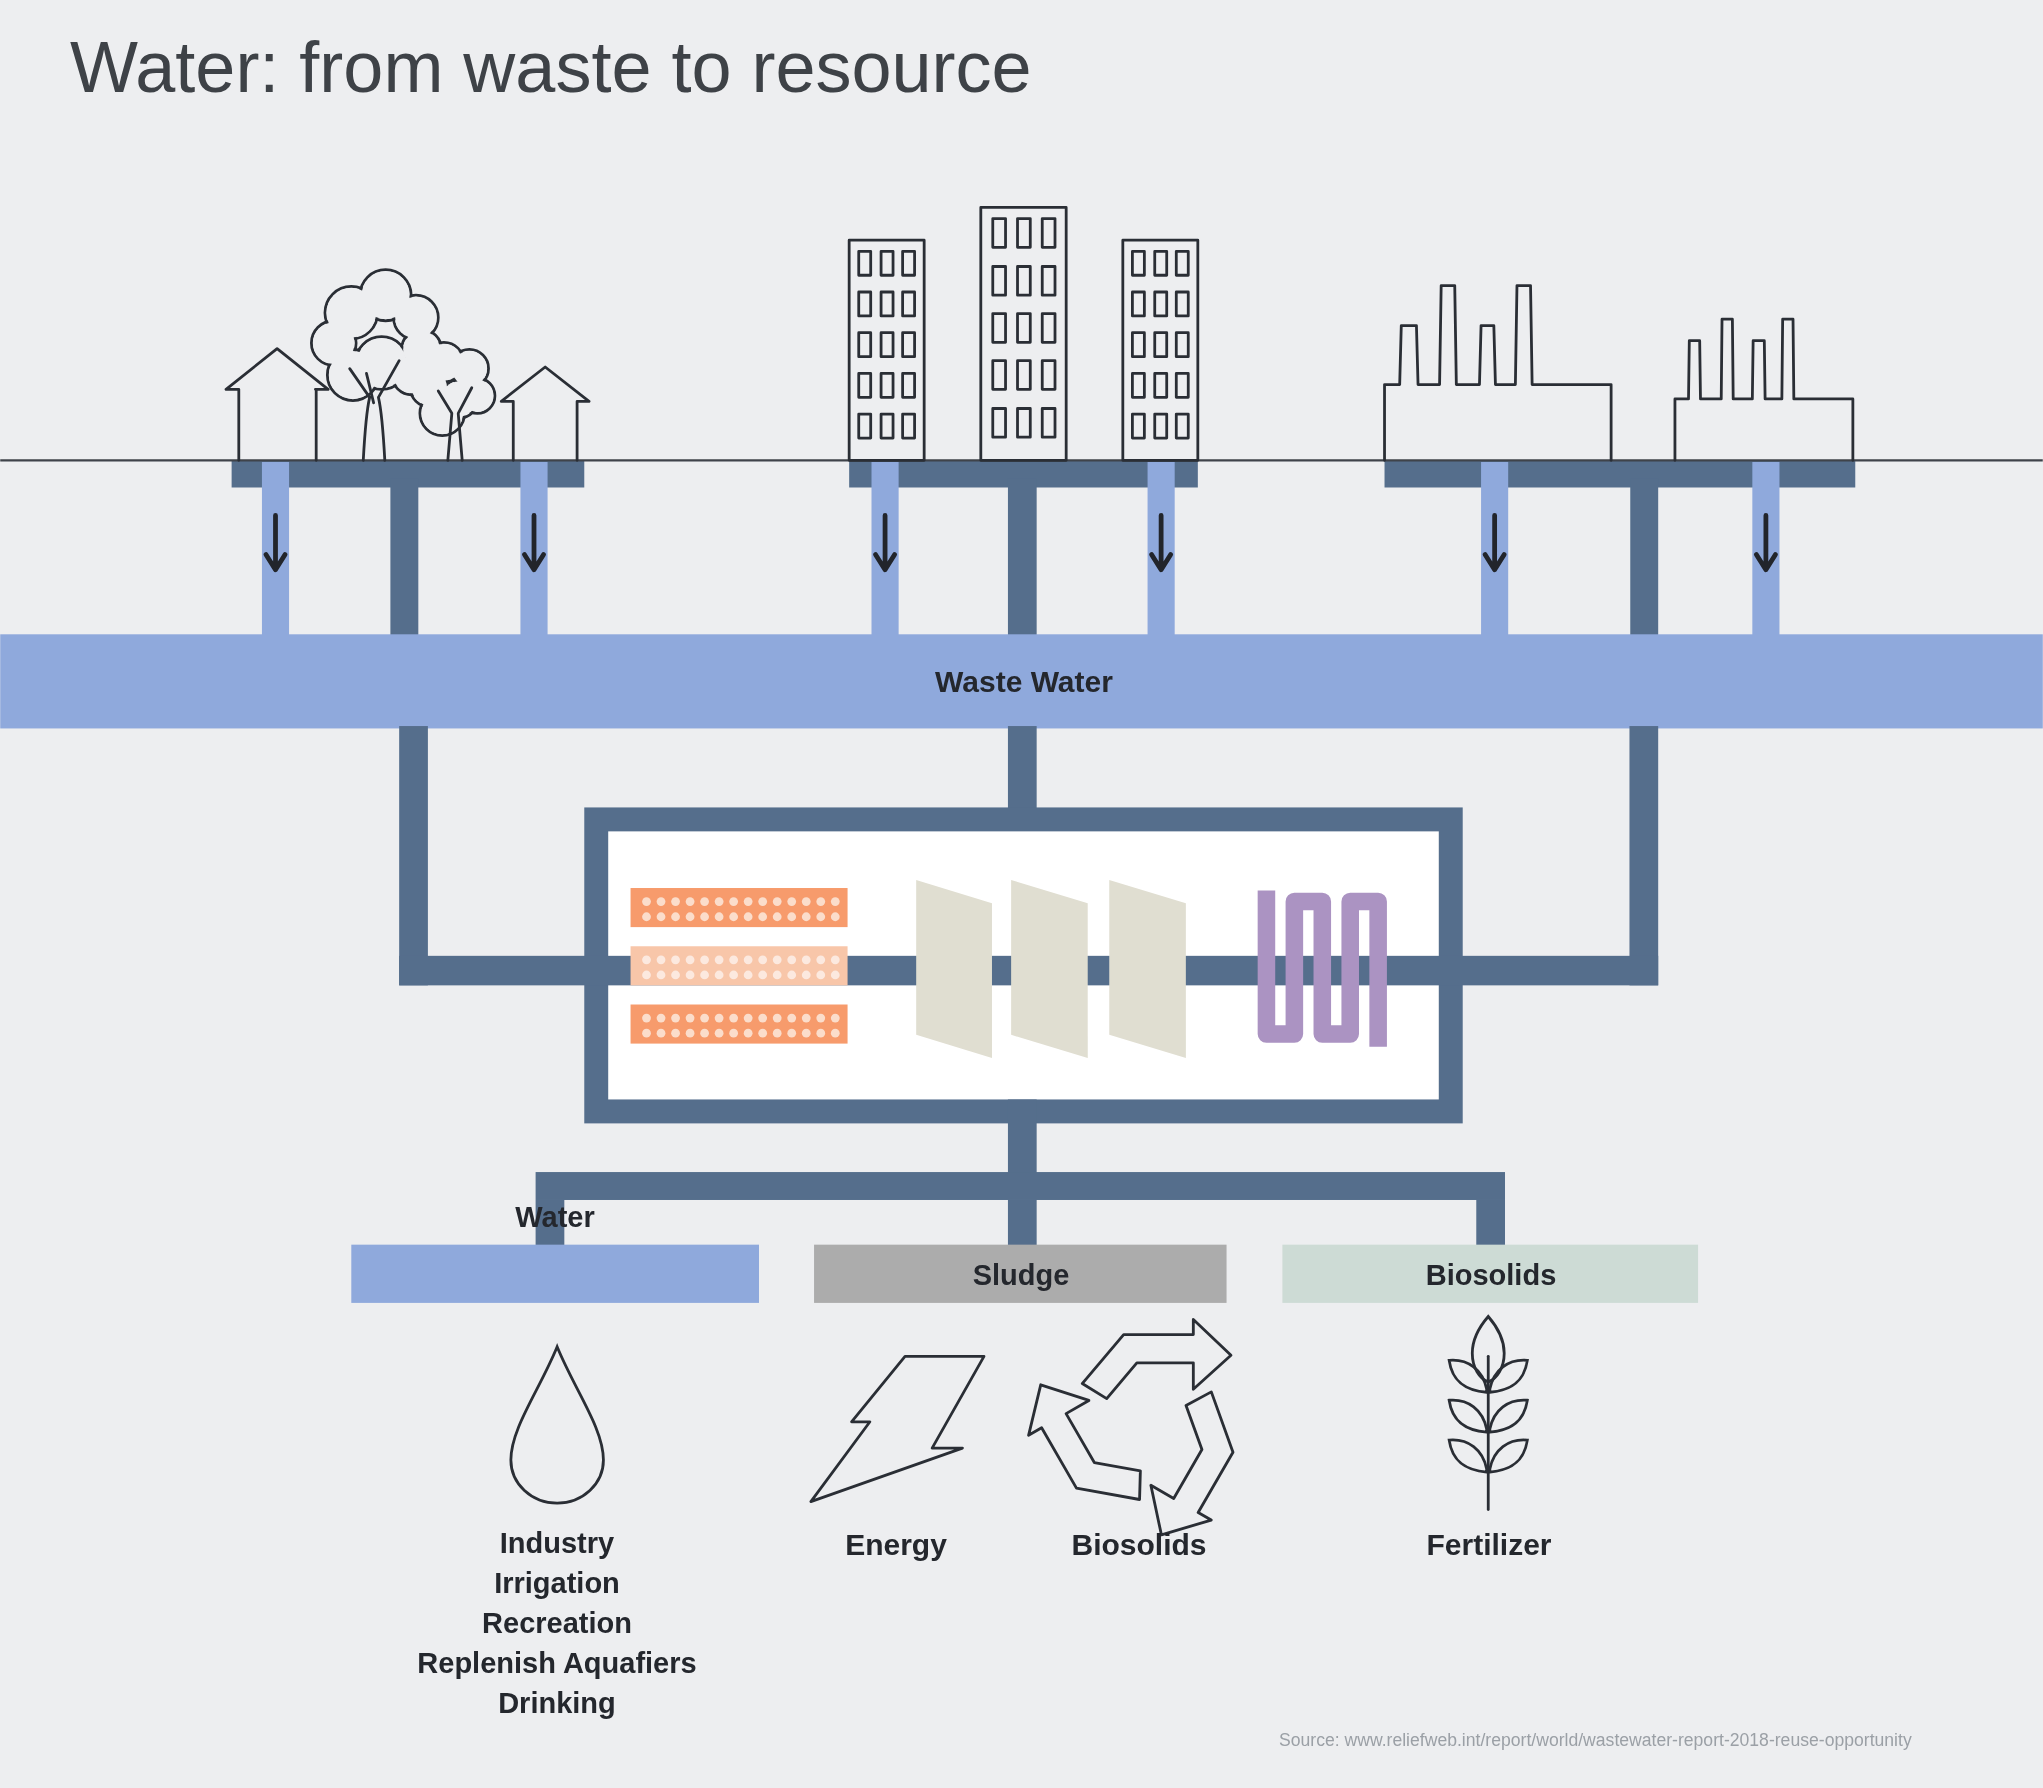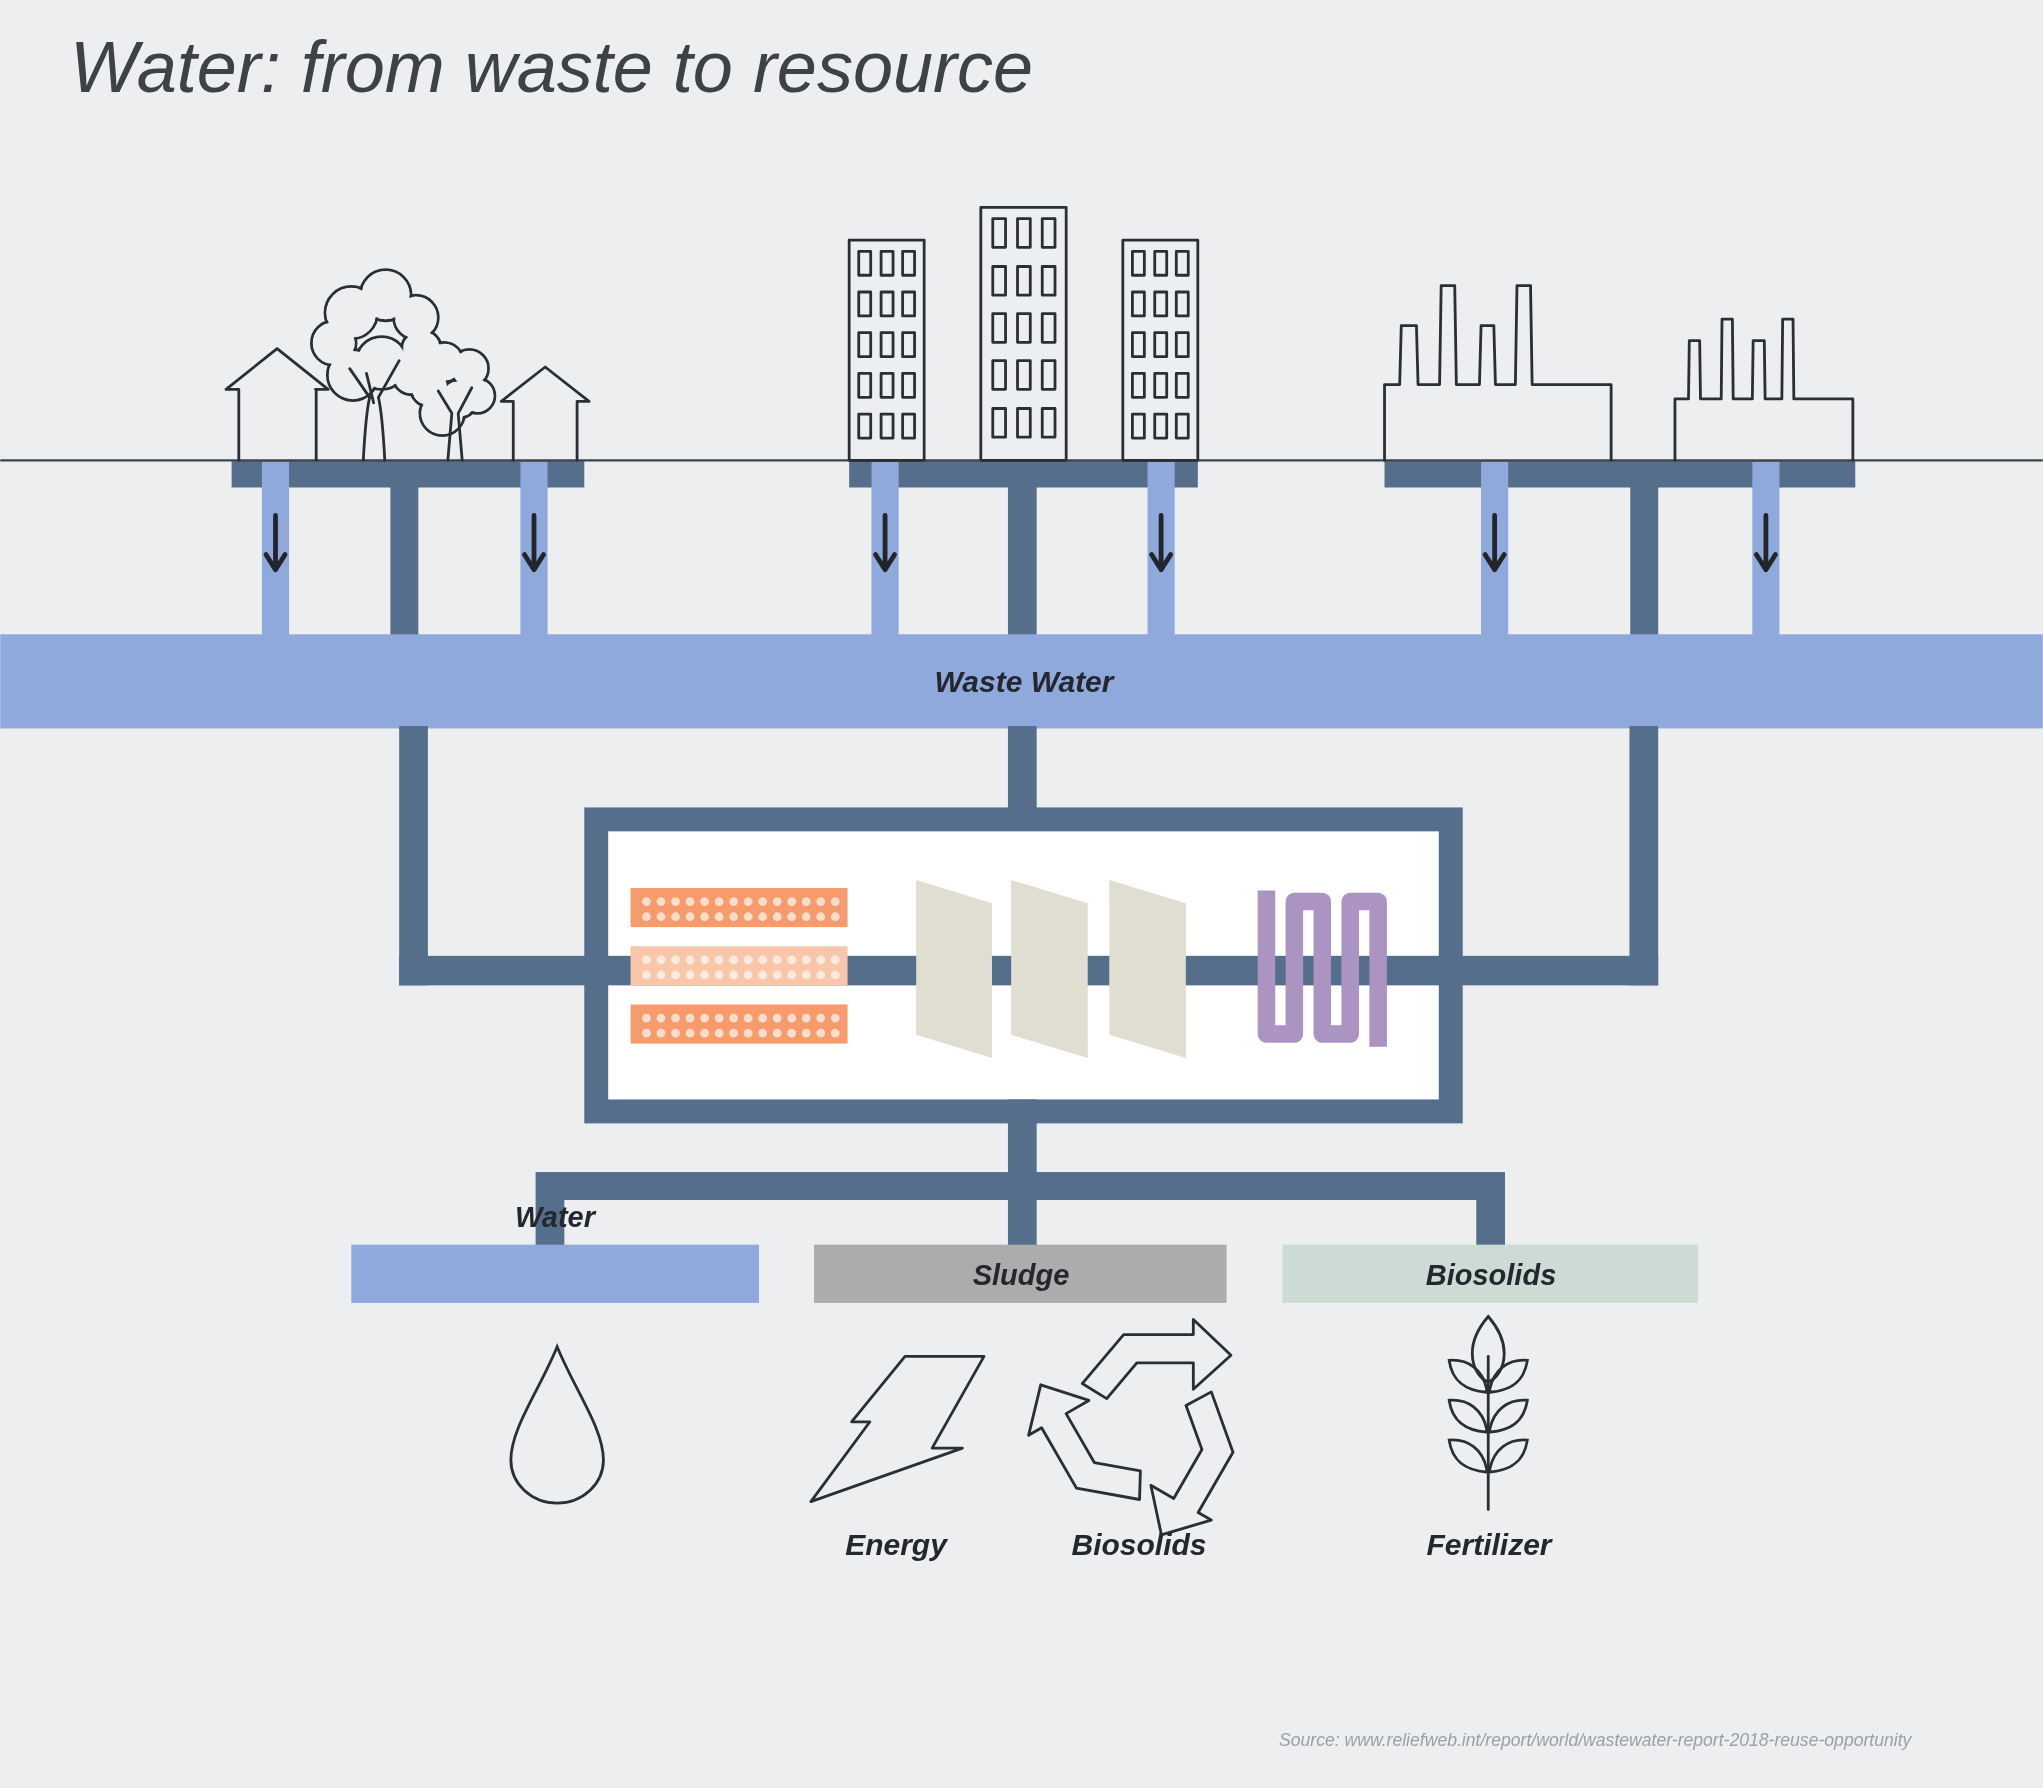--- a/index.html
+++ b/index.html
@@ -1,17 +1,17 @@
 <!DOCTYPE html>
 <html style="font-size:12.8px"><head>
 <meta charset="utf-8">
 <style>
   html,body{margin:0;padding:0;background:#edeef0;}
   .stage{position:relative;width:2043px;height:1788px;background:#edeef0;overflow:hidden;
-         font-family:"Liberation Sans",sans-serif;font-style:italic;}
+         font-family:"Liberation Sans",sans-serif;}
   .stage svg{position:absolute;left:0;top:0;}
   .page-title{position:absolute;left:70px;top:25.5px;font-size:72px;font-weight:300;
               color:#3e4247;white-space:nowrap;}
   .blabel{position:absolute;transform:translate(-50%,-50%);font-weight:700;color:#24272d;
           white-space:nowrap;}
   .fs40{font-size:30px;}
   .fs36{font-size:29px;}
   .uses{position:absolute;left:557px;top:1523px;transform:translateX(-50%);text-align:center;
         font-weight:700;font-size:29px;color:#24272d;line-height:40px;white-space:nowrap;}
   .iconlabel{position:absolute;transform:translate(-50%,-50%);font-weight:700;font-size:30px;
@@ -331,20 +331,27 @@
 
 <div class="page-title">Water: from waste to resource</div>
 
 <div class="blabel fs40" style="left:1024px;top:682px;">Waste Water</div>
 
 
 <div class="blabel fs36" style="left:555px;top:1217px;">Water</div>
 <div class="blabel fs36" style="left:1021px;top:1275px;">Sludge</div>
 <div class="blabel fs36" style="left:1491px;top:1275px;">Biosolids</div>
 
+<div class="uses">
+  <div>Industry</div>
+  <div>Irrigation</div>
+  <div>Recreation</div>
+  <div>Replenish Aquafiers</div>
+  <div>Drinking</div>
+</div>
 
 <div class="iconlabel" style="left:896px;top:1545px;">Energy</div>
 <div class="iconlabel" style="left:1139px;top:1545px;">Biosolids</div>
 <div class="iconlabel" style="left:1489px;top:1545px;">Fertilizer</div>
 
 <div class="source">Source: www.reliefweb.int/report/world/wastewater-report-2018-reuse-opportunity</div>
 
 </div>
 
 

